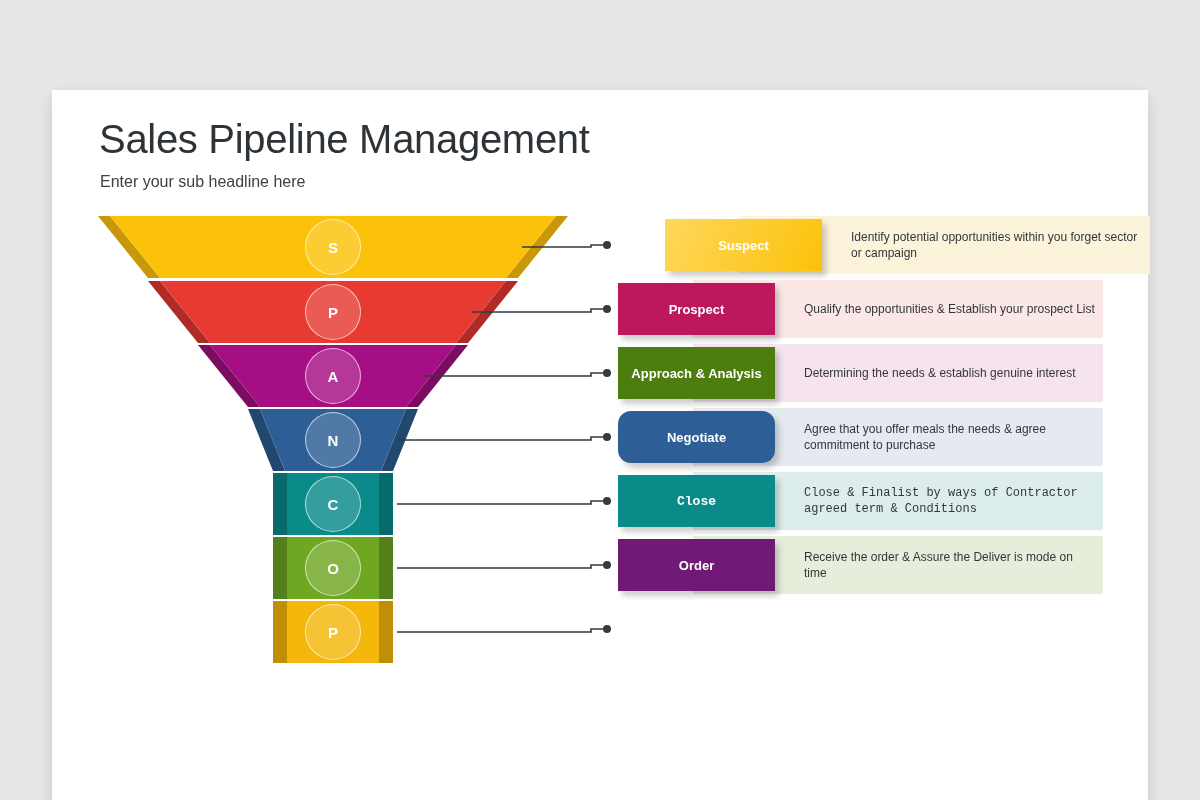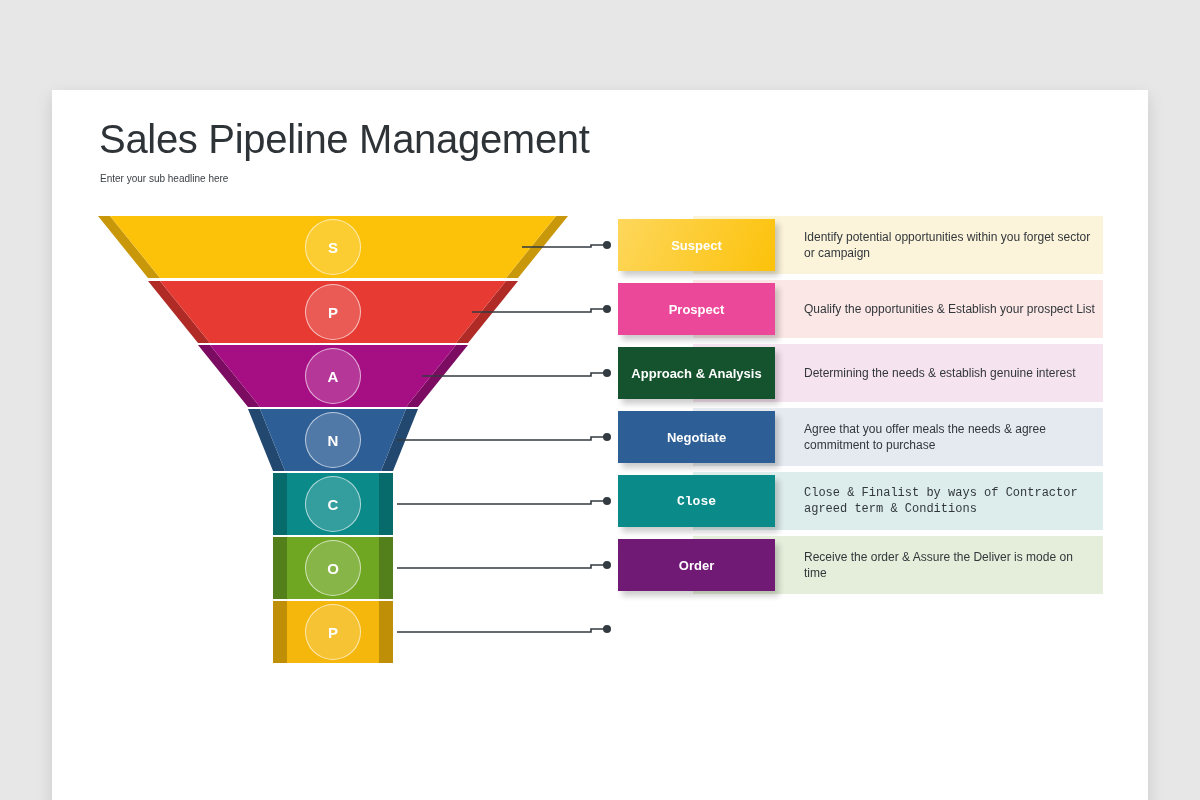--- a/index.html
+++ b/index.html
@@ -34,21 +34,21 @@
     font-size: 40px;
     font-weight: 400;
     color: #2e3338;
     letter-spacing: -0.3px;
     white-space: nowrap;
   }
   #page-subtitle {
     position: absolute;
     left: 48px;
     top: 83px;
-    font-size: 10px;
+    font-size: 16px;
     font-weight: 400;
     color: #3c4146;
     white-space: nowrap;
   }
 
   
   #funnel {
     position: absolute;
     left: 0px;
     top: 126px;
@@ -259,44 +259,44 @@
       <circle cx="555" cy="347" r="4" fill="#333a40"></circle>
       <path d="M345,414 L539,414 L539,411 L555,411" stroke="#333a40" stroke-width="1.6" fill="none"></path>
       <circle cx="555" cy="411" r="4" fill="#333a40"></circle>
       <path d="M345,478 L539,478 L539,475 L555,475" stroke="#333a40" stroke-width="1.6" fill="none"></path>
       <circle cx="555" cy="475" r="4" fill="#333a40"></circle>
       <path d="M345,542 L539,542 L539,539 L555,539" stroke="#333a40" stroke-width="1.6" fill="none"></path>
       <circle cx="555" cy="539" r="4" fill="#333a40"></circle>
     </svg>
 
   <div id="rows">
-      <div class="row" style="top: 126px;">
+      <div class="row" style="top: 126px; margin-left: 47px;">
         <div class="row-tint" style="background: rgb(252, 244, 218);"></div>
         <div class="row-label" style="background: linear-gradient(115deg, rgb(254, 215, 92) 0%, rgb(252, 194, 10) 100%);">Suspect</div>
         <div class="row-desc">
           <span>Identify potential opportunities within you forget sector or campaign</span>
         </div>
       </div>
       <div class="row" style="top: 190px;">
         <div class="row-tint" style="background: rgb(251, 231, 230);"></div>
-        <div class="row-label" style="background: #ec4899;">Prospect</div>
+        <div class="row-label" style="background: #be185d;">Prospect</div>
         <div class="row-desc">
           <span>Qualify the opportunities &amp; Establish your prospect List</span>
         </div>
       </div>
       <div class="row" style="top: 254px;">
         <div class="row-tint" style="background: rgb(246, 227, 240);"></div>
-        <div class="row-label" style="background: #14532d;">Approach &amp; Analysis</div>
+        <div class="row-label" style="background: #4d7c0f;">Approach &amp; Analysis</div>
         <div class="row-desc">
           <span>Determining the needs &amp; establish genuine interest</span>
         </div>
       </div>
       <div class="row" style="top: 318px;">
         <div class="row-tint" style="background: rgb(228, 234, 240);"></div>
-        <div class="row-label" style="background: rgb(45, 94, 150);">Negotiate</div>
+        <div class="row-label" style="background: rgb(45, 94, 150); border-radius: 13px;">Negotiate</div>
         <div class="row-desc">
           <span>Agree that you offer meals the needs &amp; agree commitment to purchase</span>
         </div>
       </div>
       <div class="row" style="top: 382px; font-family: Liberation Mono, monospace;">
         <div class="row-tint" style="background: rgb(220, 237, 236);"></div>
         <div class="row-label" style="background: rgb(11, 138, 138);">Close</div>
         <div class="row-desc">
           <span>Close &amp; Finalist by ways of Contractor agreed term &amp; Conditions</span>
         </div>

